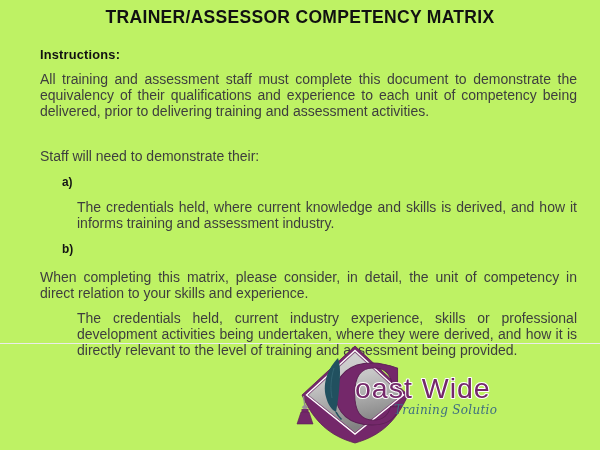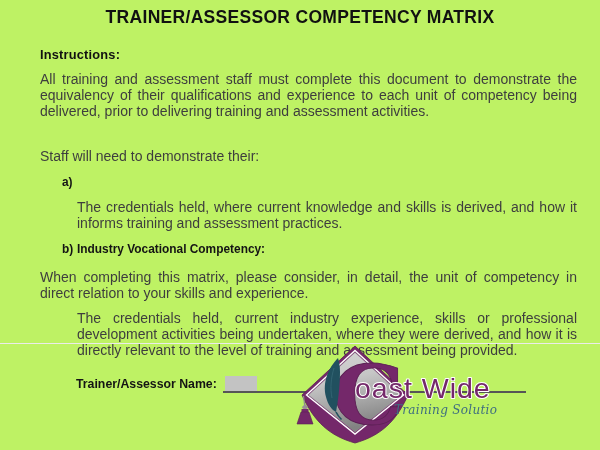--- a/index.html
+++ b/index.html
@@ -106,36 +106,29 @@
   <div class="content">
     <div class="instructions-heading">Instructions:</div>
 
     <p class="body-text p-intro">All training and assessment staff must complete this document to demonstrate the equivalency of their qualifications and experience to each unit of competency being delivered, prior to delivering training and assessment activities.</p>
 
     <p class="body-text p-staff">Staff will need to demonstrate their:</p>
 
     <div class="list-item">
       <span class="list-marker">a)</span>
     </div>
-    <p class="body-text item-body">The credentials held, where current knowledge and skills is derived, and how it informs training and assessment practices.</p>
+    <p class="body-text item-body">The credentials held, where current knowledge and skills is derived, and how it informs training and assessment industry.</p>
 
     <div class="list-item">
       <span class="list-marker">b)</span>
-      <span class="list-heading">Industry Vocational Competency:</span>
     </div>
     <p class="body-text p-closing">When completing this matrix, please consider, in detail, the unit of competency in direct relation to your skills and experience.</p>
 
     <p class="body-text item-body">The credentials held, current industry experience, skills or professional development activities being undertaken, where they were derived, and how it is directly relevant to the level of training and assessment being provided.</p>
 
-    <div class="name-row">
-      <span class="name-label">Trainer/Assessor Name:</span>
-      <span class="name-field">
-        <span class="name-field-shade"></span>
-      </span>
-    </div>
   </div>
 
   <div class="footer-rule"></div>
 
   <div class="logo">
     <svg width="210" height="110" viewBox="0 0 210 110" xmlns="http://www.w3.org/2000/svg">
       <defs>
         <linearGradient id="dg" x1="0" y1="0" x2="0.25" y2="1">
           <stop offset="0" stop-color="#d6d6d6"></stop>
           <stop offset="0.4" stop-color="#c6c6c6"></stop>

